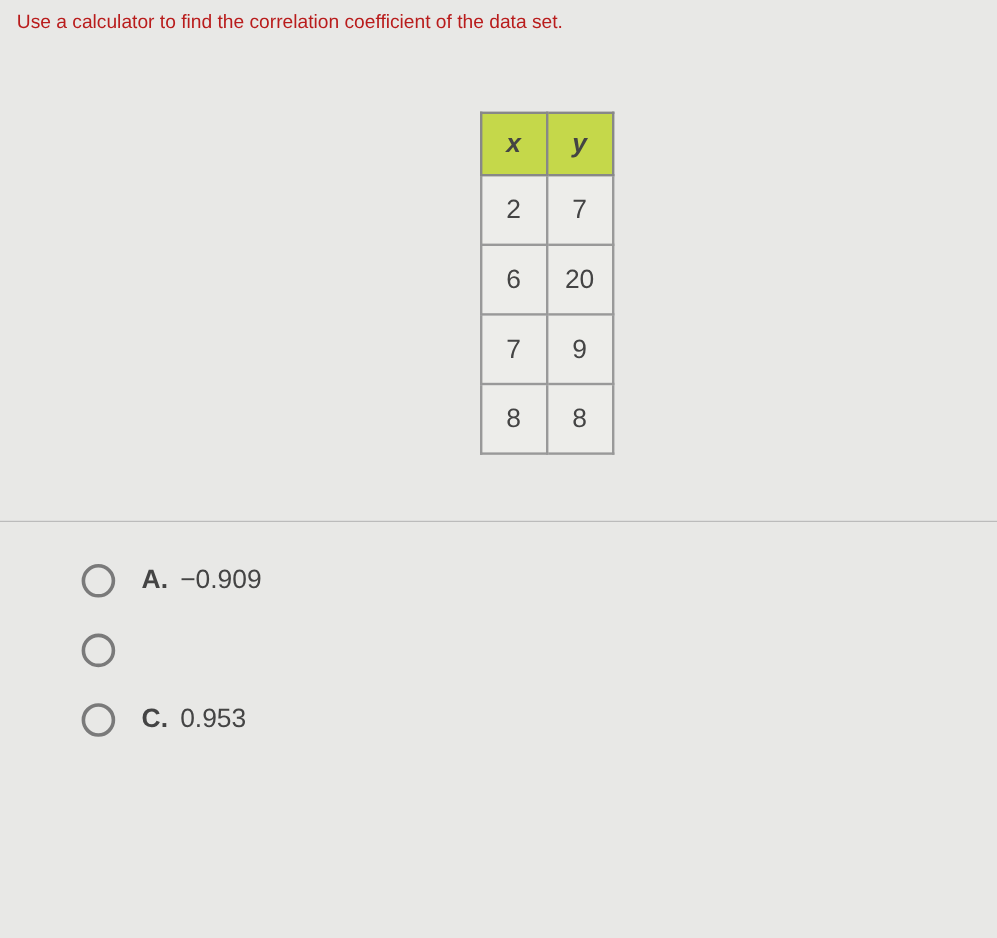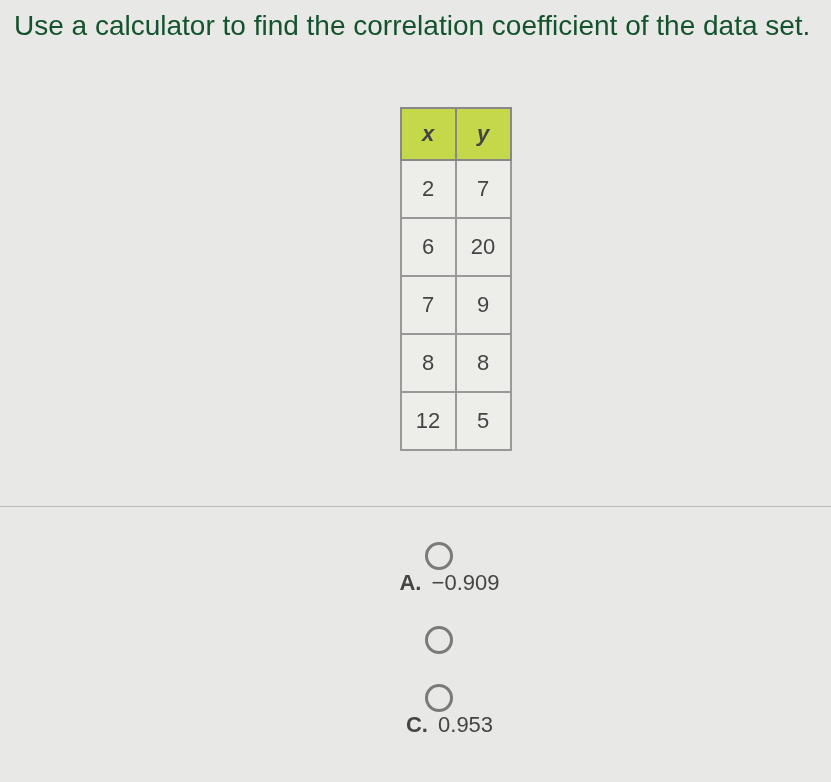--- a/index.html
+++ b/index.html
@@ -10,22 +10,22 @@
     body {
       width: 831px;
       height: 782px;
       background: #e8e8e6;
       font-family: Arial, Helvetica, sans-serif;
       color: #4a4a4a;
       position: relative;
     }
     .question-text {
       padding: 10px 14px;
-      font-size: 28px;
-      color: #14532d;
+      font-size: 16px;
+      color: #b91c1c;
     }
     .table-wrap {
       display: flex;
       justify-content: center;
       margin-top: 55px;
       margin-left: 80px;
     }
     table.data {
       border-collapse: collapse;
     }
@@ -54,23 +54,22 @@
       margin-left: 0;
       width: 100%;
       border-top: 1px solid #bbb;
     }
     .options {
       margin-top: 35px;
       margin-left: 68px;
     }
     .option {
       display: flex;
-      align-items: center;
+      align-items: flex-start;
       margin-bottom: 30px;
-      flex-direction: column;
     }
     .radio {
       width: 28px;
       height: 28px;
       border: 3px solid #7a7a7a;
       border-radius: 50%;
       margin-right: 22px;
       background: transparent;
       flex-shrink: 0;
     }
@@ -104,24 +103,20 @@
       <td>20</td>
     </tr>
     <tr>
       <td>7</td>
       <td>9</td>
     </tr>
     <tr>
       <td>8</td>
       <td>8</td>
     </tr>
-    <tr>
-      <td>12</td>
-      <td>5</td>
-    </tr>
   </tbody>
     </table>
 </div>
 
 <div class="divider"></div>
 
 <div class="options">
   <div class="option">
     <div class="radio"></div>
     <div class="option-label">

